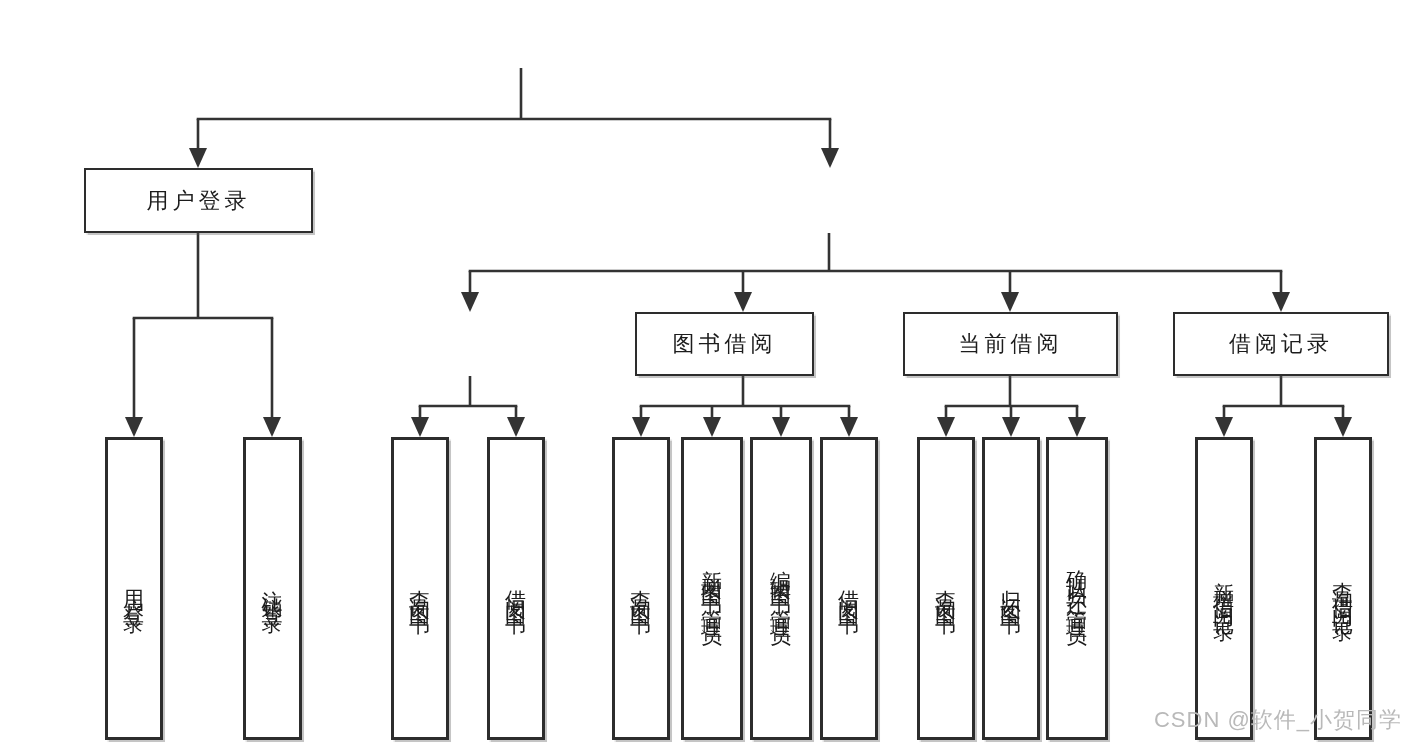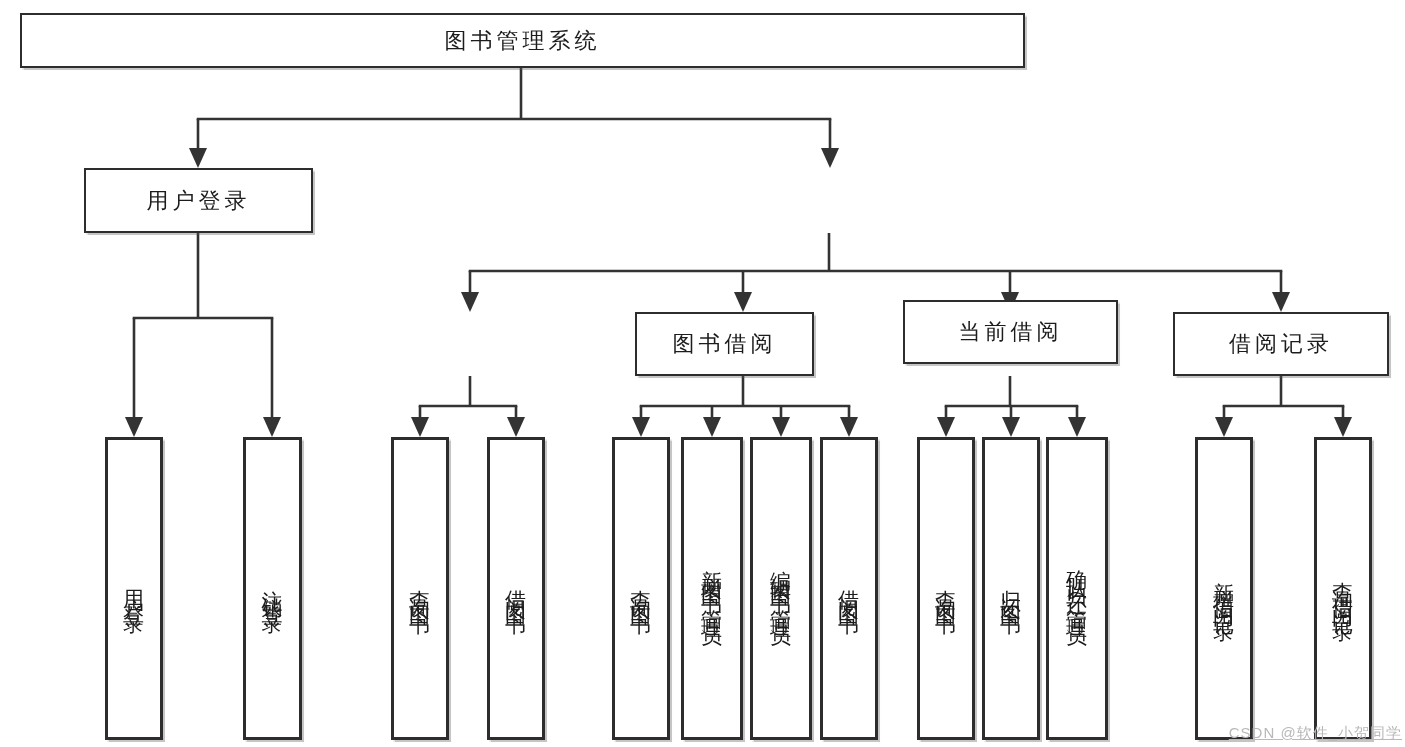--- a/index.html
+++ b/index.html
@@ -68,27 +68,26 @@
     text-orientation:mixed;
     font-size:21px;
     letter-spacing:8px;
     line-height:1;
     color:var(--text);
     white-space:nowrap;
   }
   #watermark{
     position:absolute;
     right:3px;
-    bottom:4px;
-    font-size:15px;
+    bottom:12px;
+    font-size:22px;
     letter-spacing:1px;
     color:var(--watermark);
     white-space:nowrap;
     z-index:5;
-    text-decoration:underline;
   }
 </style>
 </head>
 <body>
 
 <div id="stage">
 
   <svg id="connectors" viewBox="0 0 1405 747" xmlns="http://www.w3.org/2000/svg">
 
     <g>
@@ -158,32 +157,29 @@
     <g>
       <path d="M1281 376 V406"></path>
       <path d="M1222.7 406 H1344.3"></path>
       <path d="M1224 406 V418"></path>
       <path d="M1343 406 V418"></path>
       <polygon points="1215,417 1233,417 1224,437"></polygon>
       <polygon points="1334,417 1352,417 1343,437"></polygon>
     </g>
   </svg>
 
-  <div class="hbox" style="left:20px;top:13px;width:1005px;height:55px">
-    <span>图书管理系统</span>
-  </div>
 
   <div class="hbox" style="left:84px;top:168px;width:229px;height:65px">
     <span>用户登录</span>
   </div>
 
   <div class="hbox" style="left:635px;top:312px;width:179px;height:64px">
     <span>图书借阅</span>
   </div>
-  <div class="hbox" style="left:903px;top:300px;width:215px;height:64px">
+  <div class="hbox" style="left:903px;top:312px;width:215px;height:64px">
     <span>当前借阅</span>
   </div>
   <div class="hbox" style="left:1173px;top:312px;width:216px;height:64px">
     <span>借阅记录</span>
   </div>
 
   <div class="vbox" style="left:105px;width:58px">
     <span class="vtext">用户登录</span>
   </div>
   <div class="vbox" style="left:243px;width:59px">

